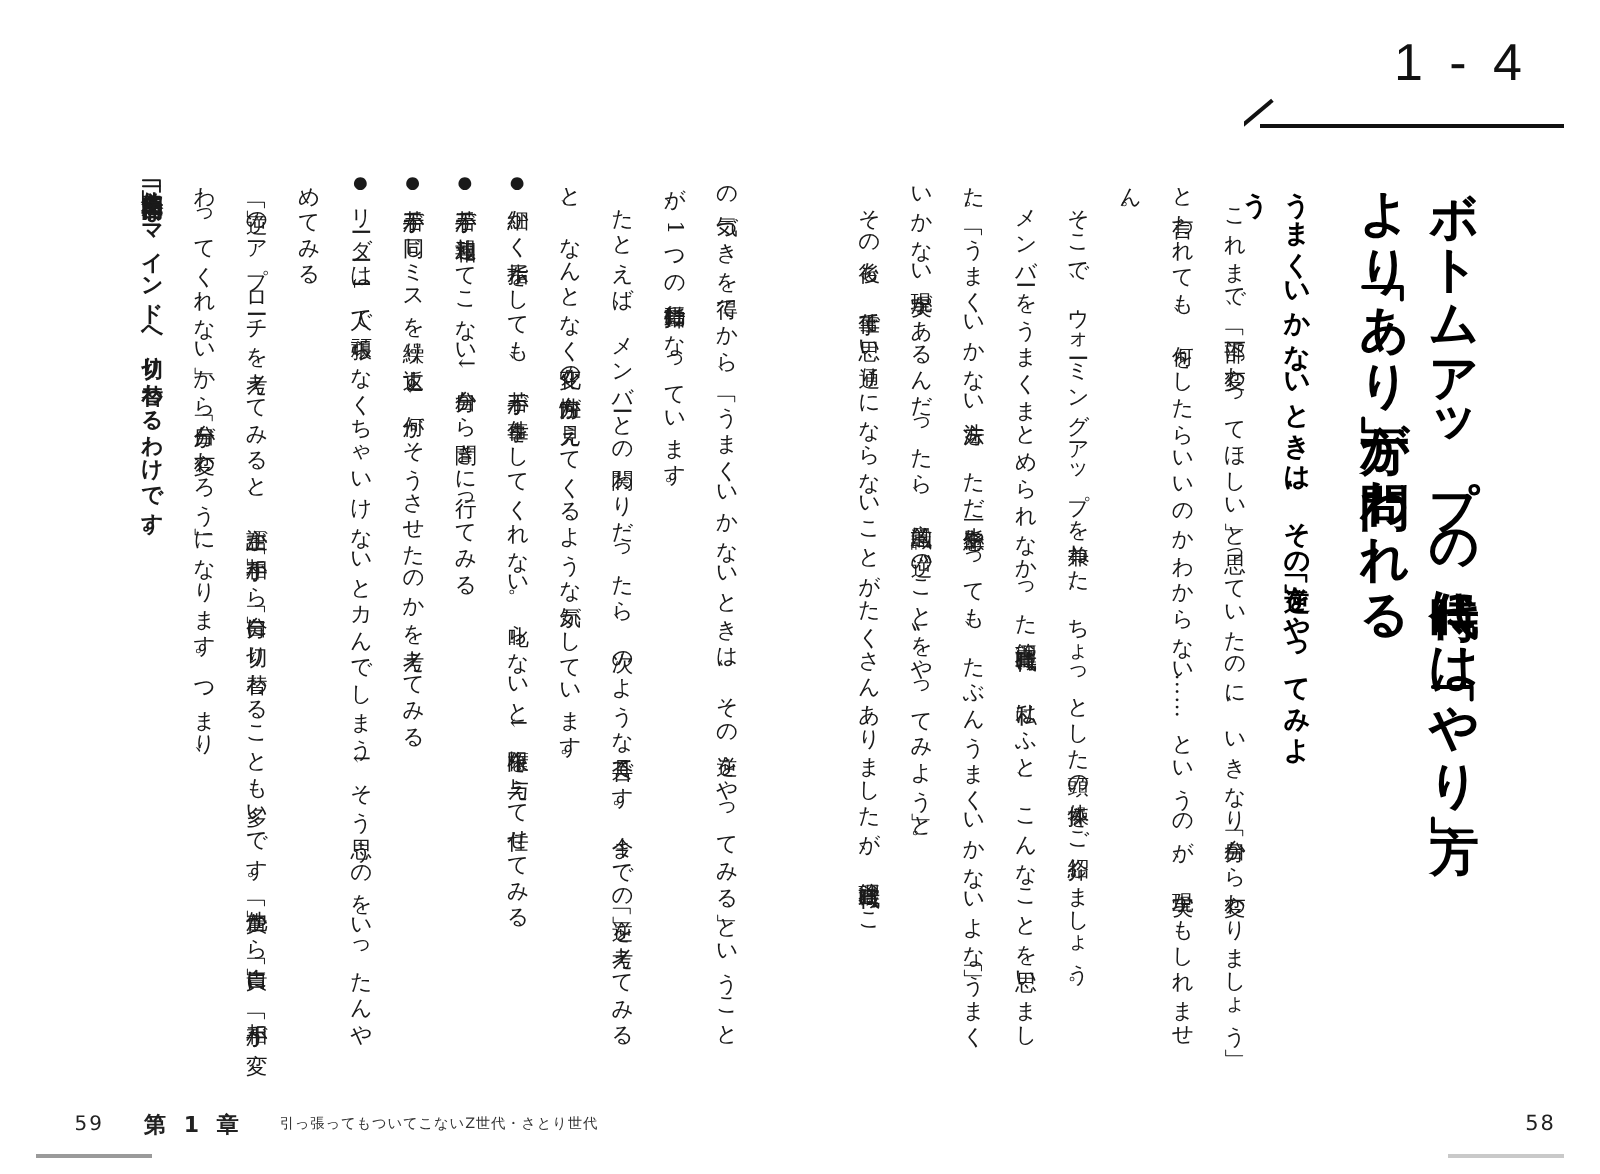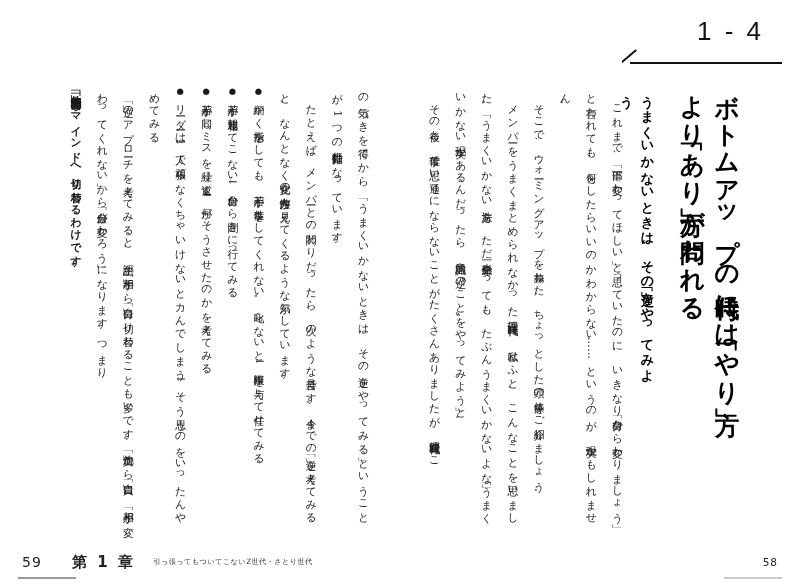--- a/index.html
+++ b/index.html
@@ -197,27 +197,28 @@
     height: 22px;
     display: flex;
     align-items: center;
     font-family: "DejaVu Sans", "Liberation Sans", sans-serif;
   }
   #footer-left {
     left: 22px;
     gap: 0;
   }
   #footer-left .folio {
-    font-size: 14px;
+    font-size: 10px;
     color: #222;
     letter-spacing: 1px;
     min-width: 30px;
+    text-align: right;
   }
   #footer-left .chap-label {
-    font-size: 15px;
+    font-size: 11px;
     font-weight: 700;
     color: #222;
     letter-spacing: 2.5px;
     margin-left: 20px;
     white-space: nowrap;
   }
   #footer-left .chap-title {
     font-size: 7.2px;
     font-weight: 400;
     color: #333;

